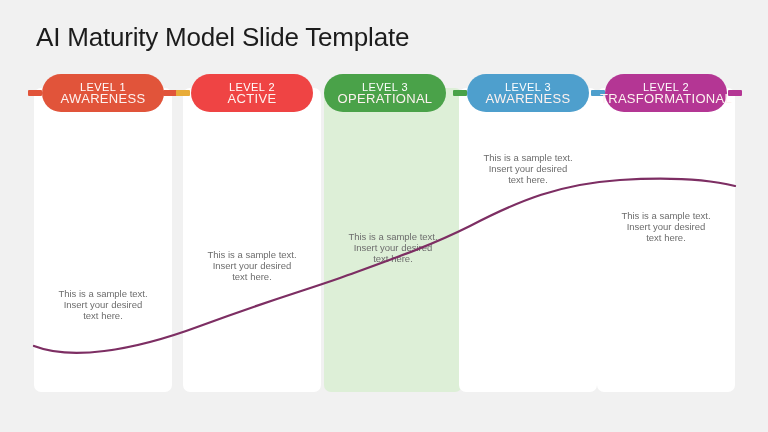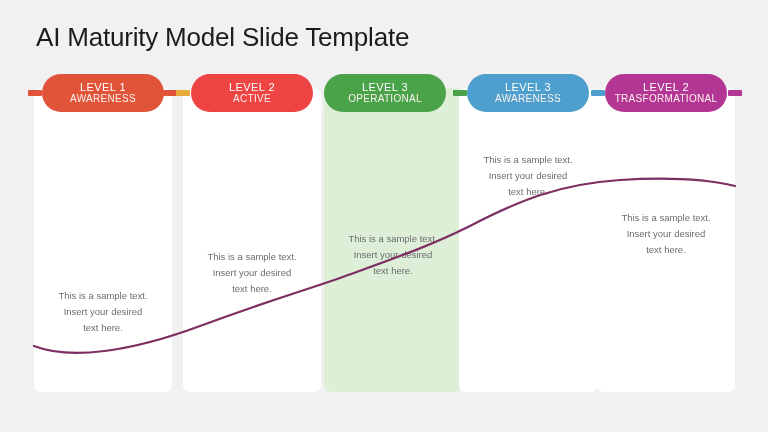--- a/index.html
+++ b/index.html
@@ -64,21 +64,21 @@
     background: #ddefd7;
   }
 
   .card-text {
     position: absolute;
     left: 8px;
     right: 8px;
     width: 122px;
     text-align: center;
     font-size: 9.5px;
-    line-height: 16px;
+    line-height: 11px;
     color: #6d6d6d;
     white-space: pre-line;
   }
 
   
   .pill {
     position: absolute;
     top: 74px;
     width: 122px;
     height: 38px;
@@ -91,21 +91,21 @@
     box-sizing: border-box;
   }
   .pill-level {
     font-size: 11px;
     font-weight: normal;
     color: #ffffff;
     letter-spacing: 0.4px;
     line-height: 12px;
   }
   .pill-name {
-    font-size: 10px;
+    font-size: 13px;
     font-weight: 400;
     color: #fdf2ef;
     letter-spacing: 0.3px;
     line-height: 12px;
     white-space: nowrap;
   }
 
   
   .stub {
     position: absolute;

